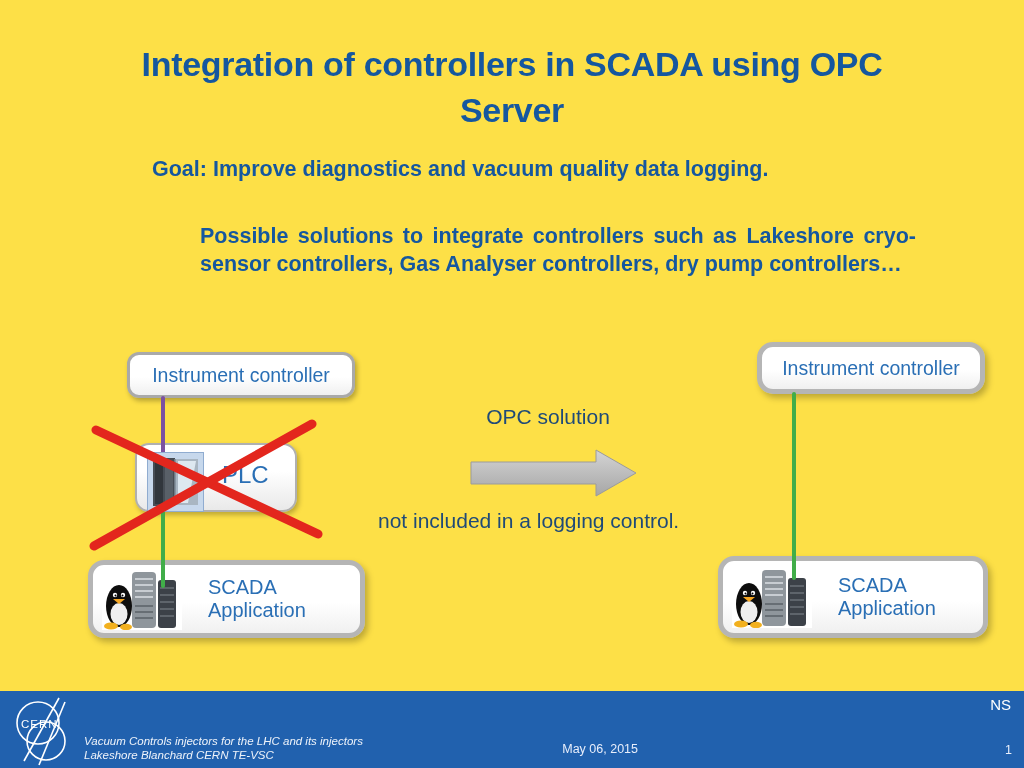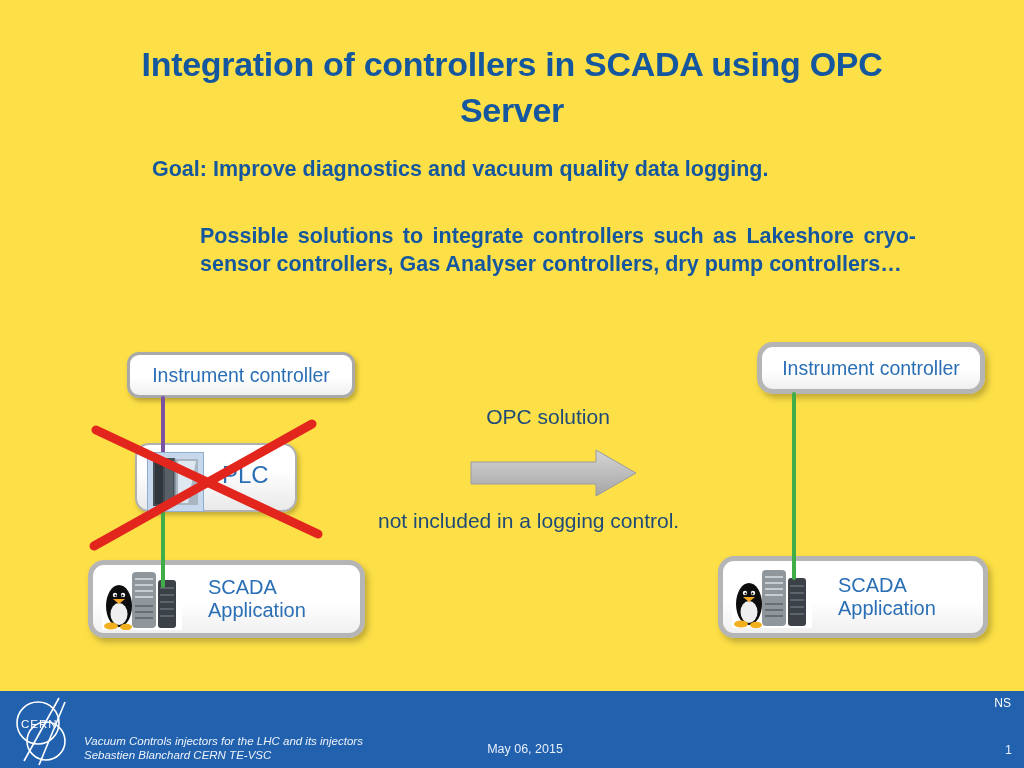--- a/index.html
+++ b/index.html
@@ -45,22 +45,22 @@
   .opc { position:absolute; left:448px; top:405px; width:200px; text-align:center;
          font-size:21px; color:#1f4a78; }
   .arrow { position:absolute; left:468px; top:444px; width:172px; height:58px; }
   .attention { position:absolute; left:378px; top:507px; font-size:21px; color:#1f4a78; line-height:28.5px; }
 
   
   .footer { position:absolute; left:0; top:691px; width:1024px; height:77px; background:#2161ae; color:#ffffff; }
   .cern-logo { position:absolute; left:8px; top:4px; width:62px; height:72px; }
   .credit { position:absolute; left:84px; top:44px; font-style:italic; font-size:11.5px;
             line-height:13.5px; color:#eef3fa; }
-  .date { position:absolute; left:412px; top:51px; width:226px; text-align:center; font-size:12.5px; color:#e8eefb; }
-  .ns   { position:absolute; right:13px; top:5px;  font-size:12px;  color:#ffffff;margin-left:8px; }
+  .date { position:absolute; left:412px; top:51px; width:226px; text-align:right; font-size:12.5px; color:#e8eefb; }
+  .ns   { position:absolute; right:13px; top:5px;  font-size:15px;  color:#ffffff;margin-left:8px; }
   .pagenum { position:absolute; right:12px; top:52px; font-size:12.5px; color:#e8eefb; }
 </style>
 </head>
 <body>
 
 <div class="slide">
 
   <h1 class="title">Integration of controllers in SCADA using OPC Server</h1>
   <p class="goal">Goal: Improve diagnostics and vacuum quality data logging.</p>
   <p class="body-par">Possible solutions to integrate controllers such as Lakeshore cryo-sensor controllers, Gas Analyser controllers, dry pump controllers…</p>
@@ -189,20 +189,20 @@
       <g fill="none" stroke="#ffffff" stroke-width="1.6">
         <circle cx="30" cy="28" r="21"></circle>
         <circle cx="38" cy="46" r="19"></circle>
         <line x1="51" y1="3" x2="16" y2="66"></line>
         <line x1="57" y1="7" x2="31" y2="70"></line>
       </g>
       <text x="13" y="33" fill="#ffffff" font-family="Liberation Sans, sans-serif" font-size="11.5" letter-spacing="1">CERN</text>
     </svg>
     <div class="credit">
       <div>Vacuum Controls injectors for the LHC and its injectors</div>
-      <div>Sebastien Blanchard CERN TE-VSC</div>
+      <div>Lakeshore Blanchard CERN TE-VSC</div>
     </div>
     <div class="date">May 06, 2015</div>
     <div class="ns">NS</div>
     <div class="pagenum">1</div>
   </div>
 
 </div>
 
 </body></html>

